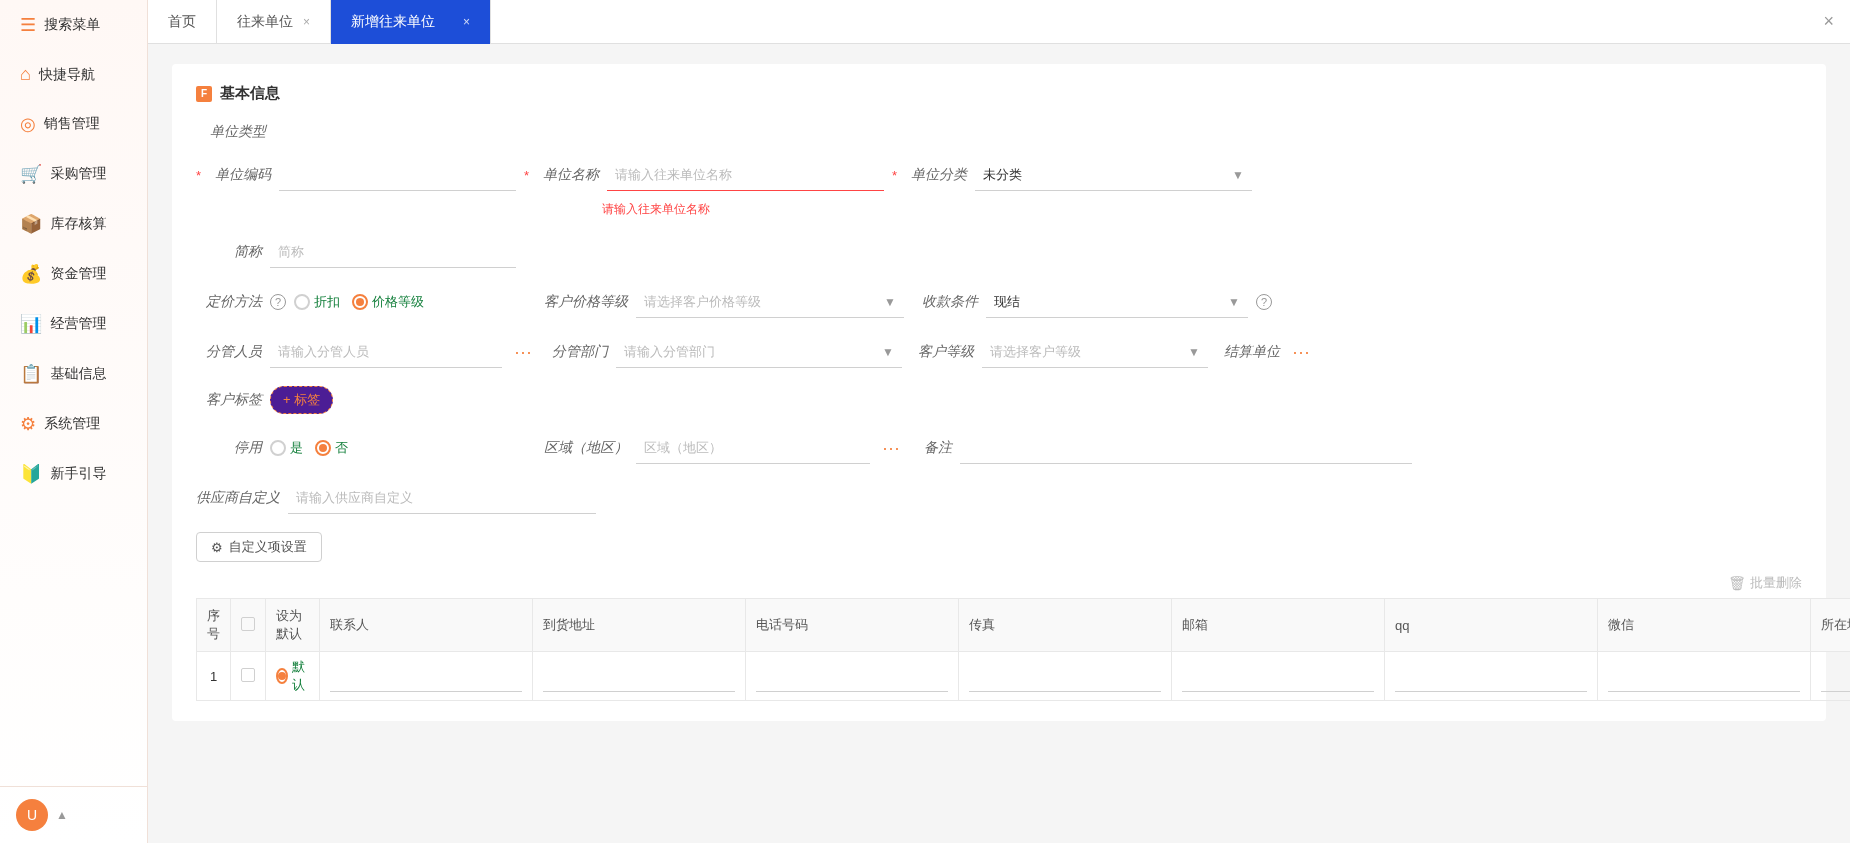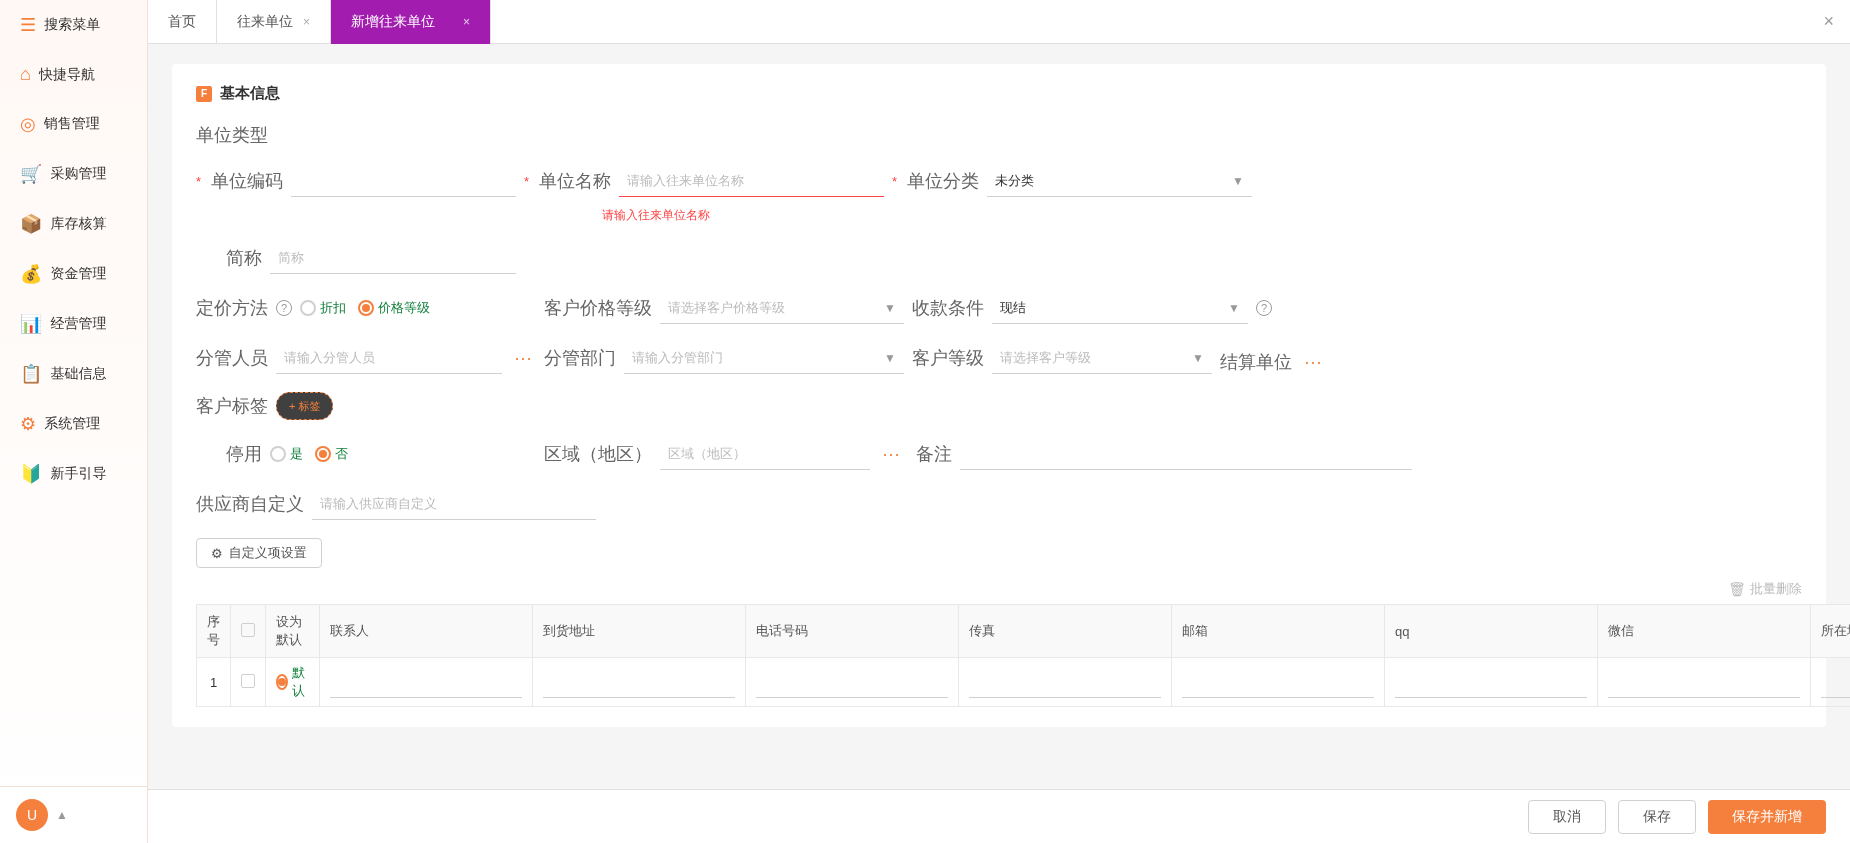--- a/index.html
+++ b/index.html
@@ -64,21 +64,21 @@
       align-items: center;
       height: 44px;
       padding: 0 20px;
       font-size: 14px;
       color: #555;
       cursor: pointer;
       border-right: 1px solid #e0e0e0;
       gap: 6px;
     }
     .tab.active {
-      background: #a21caf;
+      background: #1d4ed8;
       color: #fff;
       gap: 24px;
     }
     .tab .tab-close {
       font-size: 12px;
       color: rgba(255,255,255,0.8);
       cursor: pointer;
       margin-left: 4px;
     }
     .tab:not(.active) .tab-close { color: #aaa; }
@@ -128,25 +128,26 @@
       gap: 8px;
     }
     .form-field {
       display: flex;
       align-items: center;
       gap: 8px;
       flex: 1;
       min-width: 200px;
     }
     .form-label {
-      font-size: 18px;
+      font-size: 14px;
       color: #666;
       white-space: nowrap;
       min-width: 70px;
       text-align: right;
+      font-style: italic;
     }
     .required-star {
       color: #f44;
       font-size: 13px;
       margin-right: 2px;
     }
     .form-input {
       flex: 1;
       height: 32px;
       border: none;
@@ -231,23 +232,23 @@
     
     .tag-btn {
       display: inline-flex;
       align-items: center;
       gap: 4px;
       height: 28px;
       padding: 0 12px;
       border: 1px dashed #f5803e;
       border-radius: 14px;
       color: #f5803e;
-      font-size: 11px;
-      cursor: pointer;
-      background: #404040;
+      font-size: 13px;
+      cursor: pointer;
+      background: #4c1d95;
     }
 
     
     .help-icon {
       width: 16px; height: 16px; border-radius: 50%;
       border: 1px solid #999;
       display: inline-flex; align-items: center; justify-content: center;
       font-size: 11px; color: #999; cursor: pointer;
     }
 
@@ -492,21 +493,21 @@
         <div class="form-field" style="flex:1; max-width:360px;">
           <span class="form-label" style="min-width:66px;">收款条件</span>
           <div class="form-select has-value">
             <span>现结</span>
             <span class="arrow">▼</span>
           </div>
           <span class="help-icon">?</span>
         </div>
       </div>
 
-      <div class="form-row" style="align-items:flex-end;">
+      <div class="form-row" style="align-items:center;gap:6px;">
 
         <div class="form-field" style="flex:1; max-width:340px;">
           <span class="form-label" style="min-width:66px;">分管人员</span>
           <input type="text" class="form-input" placeholder="请输入分管人员" style="">
           <span class="more-btn">···</span>
         </div>
 
         <div class="form-field" style="flex:1; max-width:360px;">
           <span class="form-label" style="min-width:66px;">分管部门</span>
           <div class="form-select">
@@ -618,18 +619,13 @@
             <td><input type="text" class="form-input" style="min-width: 60px;"></td>
             <td><input type="text" class="form-input" style="min-width: 60px;"></td>
             <td><input type="text" class="form-input" style="min-width: 60px;"></td>
 
           </tr>
         </tbody>
       </table>
     </div>
   </div>
 
-  <div class="footer-bar">
-    <button class="btn-cancel">取消</button>
-    <button class="btn-save">保存</button>
-    <button class="btn-save-new">保存并新增</button>
-  </div>
 </div>
 
 </body></html>

